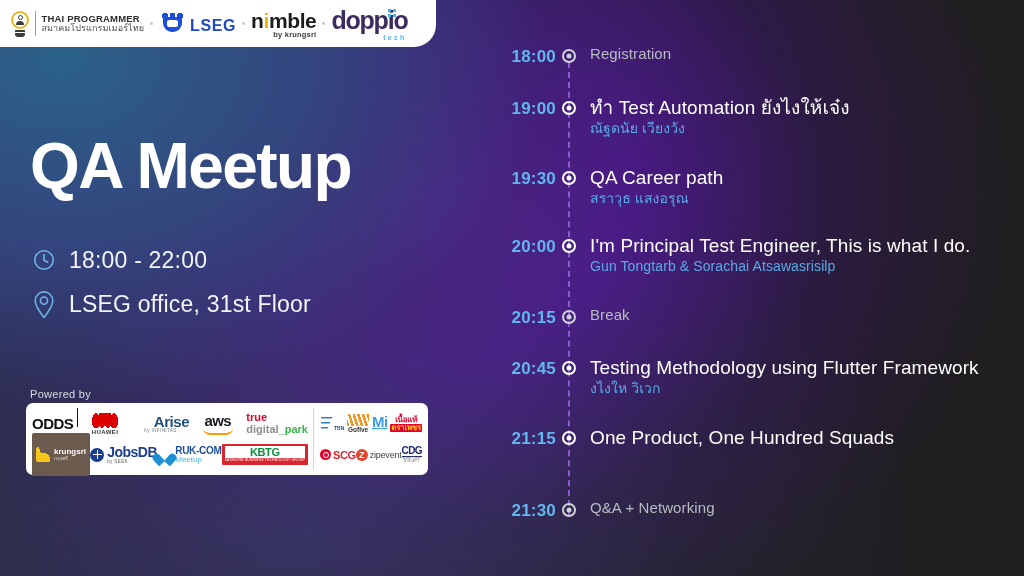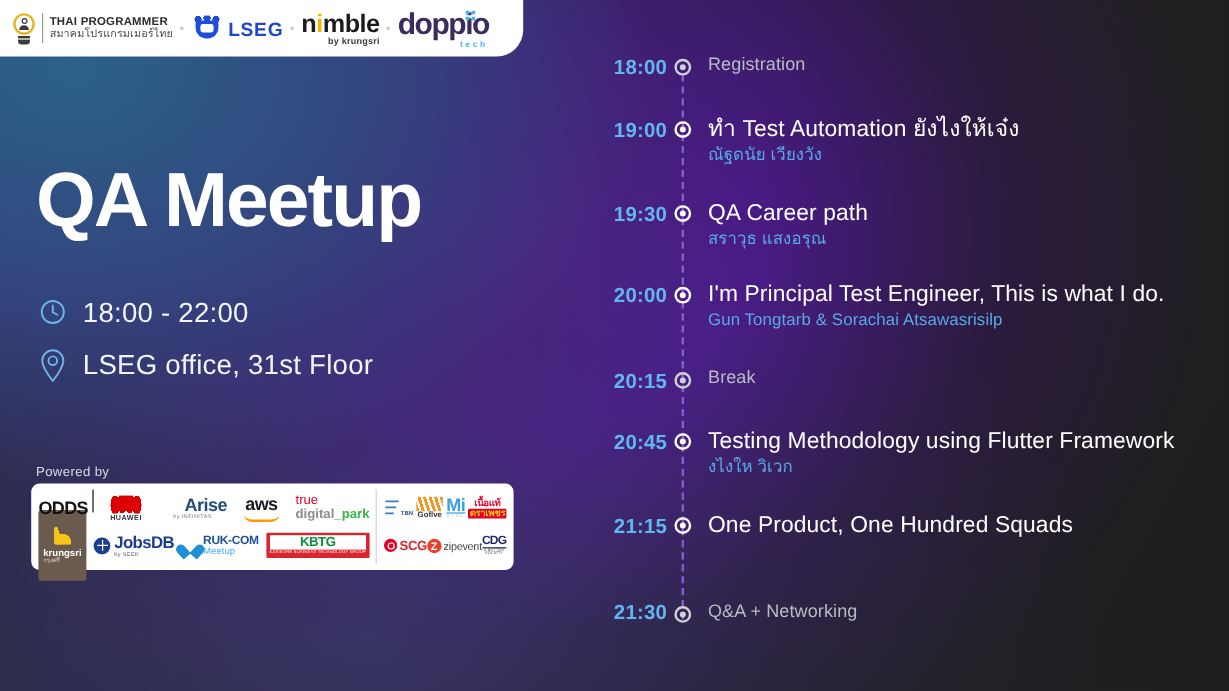--- a/index.html
+++ b/index.html
@@ -223,25 +223,25 @@
 
   .lg-aws { text-align: center; line-height: 1; }
   .lg-aws .t { font-size: 15px; font-weight: 700; color: #16191f; letter-spacing: -0.6px; }
   .lg-aws .swoosh {
     width: 30px; height: 7px; margin: 0 auto;
     border-bottom: 2.4px solid #ff9900;
     border-radius: 0 0 16px 16px;
   }
 
   .lg-true { line-height: 1.05; text-align:left; }
-  .lg-true .r { font-size: 11px; font-weight: 400; color: #e4002b; }
+  .lg-true .r { font-size: 11px; font-weight: 700; color: #e4002b; }
   .lg-true .d { font-size: 11px; font-weight: 700; color: #8d8d8d; }
   .lg-true .d i { color: #39b54a; font-style: normal; }
 
-  .lg-krungsri { display:flex; align-items:center; gap:3px; background:#6b5a4e; padding:14px 4px; border-radius:2px;flex-direction:column; }
+  .lg-krungsri { display:flex; align-items:center; gap:3px; background:#6b5a4e; padding:14px 4px; border-radius:2px; }
   .lg-krungsri .mark {
     width: 15px; height: 15px;
     background: radial-gradient(circle at 50% 85%, #f5c518 0 45%, transparent 46%),
                 conic-gradient(from 200deg at 50% 90%, #f5c518 0 140deg, transparent 141deg);
     border-radius: 2px;
   }
   .lg-krungsri .t { line-height:1; }
   .lg-krungsri .t b { font-size: 8px; color:#fff; display:block; }
   .lg-krungsri .t i { font-size: 5px; color:#e5ddd5; font-style:normal; display:block; }
 
@@ -662,21 +662,21 @@
       </div>
       <div class="tl-item" style="top: 427px;">
         <div class="tl-time">21:15</div>
         <div class="tl-marker">
           <div class="dot"></div>
         </div>
         <div class="tl-body">
           <div class="tl-title">One Product, One Hundred Squads</div>
         </div>
       </div>
-      <div class="tl-item" style="top: 499px; align-items: center;">
+      <div class="tl-item" style="top: 499px;">
         <div class="tl-time">21:30</div>
         <div class="tl-marker">
           <div class="dot muted"></div>
         </div>
         <div class="tl-body">
           <div class="tl-title minor">Q&amp;A + Networking</div>
         </div>
       </div>
     </div>
 

